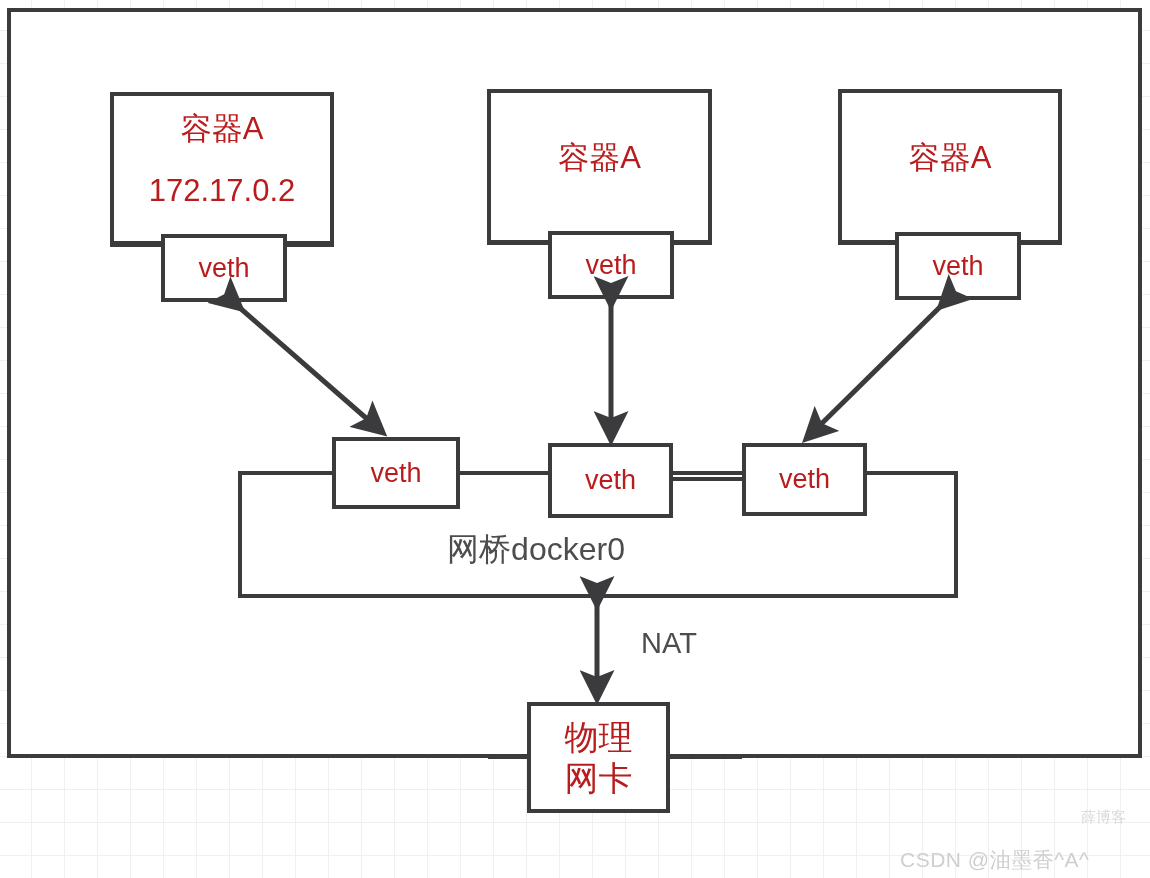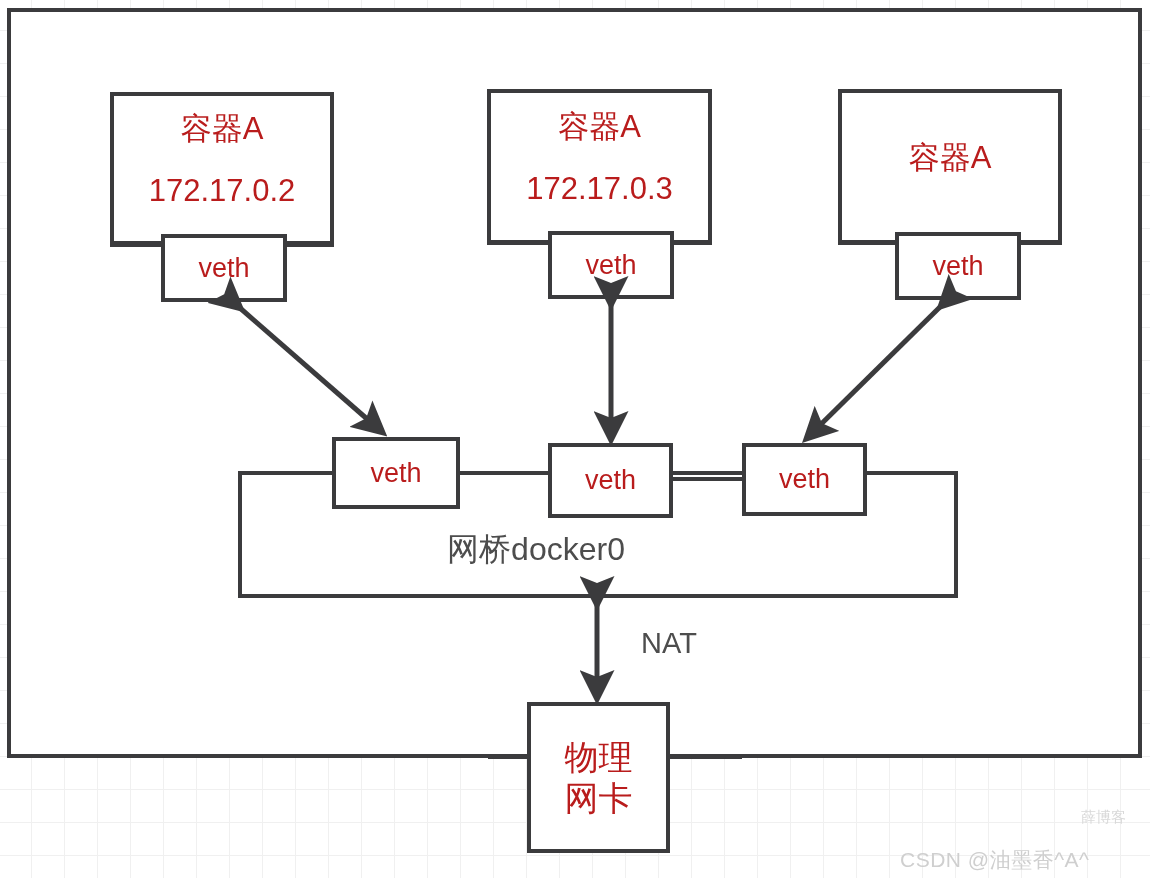--- a/index.html
+++ b/index.html
@@ -123,21 +123,20 @@
   <div class="vline" style="left:238px; top:471px; height:127px;"></div>
   <div class="vline" style="left:954px; top:471px; height:127px;"></div>
 
   <div class="box container-box" style="left:110px; top:92px; width:224px; height:153px;">
     <span class="cname">容器A</span>
     <span class="cip">172.17.0.2</span>
   </div>
 
   <div class="box container-box" style="left:487px; top:89px; width:225px; height:155px;">
     <span class="cname">容器A</span>
-    <span class="cip">172.17.0.3</span>
   </div>
 
   <div class="box container-box" style="left:838px; top:89px; width:224px; height:155px;">
     <span class="cname">容器A</span>
   </div>
 
   <div class="box veth-box" style="left:161px; top:234px; width:126px; height:68px;">
     <span>veth</span>
   </div>
 
@@ -156,21 +155,21 @@
   <div class="box veth-box" style="left:548px; top:443px; width:125px; height:75px;">
     <span>veth</span>
   </div>
 
   <div class="box veth-box" style="left:742px; top:443px; width:125px; height:73px;">
     <span>veth</span>
   </div>
 
   <div style="position:absolute; left:238px; top:528px; width:596px; text-align:center; color:#4d4d4d; font-size:32px;">网桥docker0</div>
 
-  <div class="box nic-box" style="left:527px; top:702px; width:143px; height:151px;">
+  <div class="box nic-box" style="left:527px; top:702px; width:143px; height:111px;">
     <span class="nl">物理</span>
     <span class="nl">网卡</span>
   </div>
 
   <div class="nat-label" style="left:641px; top:627px;">NAT</div>
 
   <svg class="arrows" viewBox="0 0 1150 878" xmlns="http://www.w3.org/2000/svg">
     <defs>
       <marker id="ah" markerWidth="7" markerHeight="7" refX="5.6" refY="3.5" orient="auto" markerUnits="strokeWidth">
         <path d="M0,0 L7,3.5 L0,7 L1.4,3.5 z" fill="#3b3b3d"></path>

